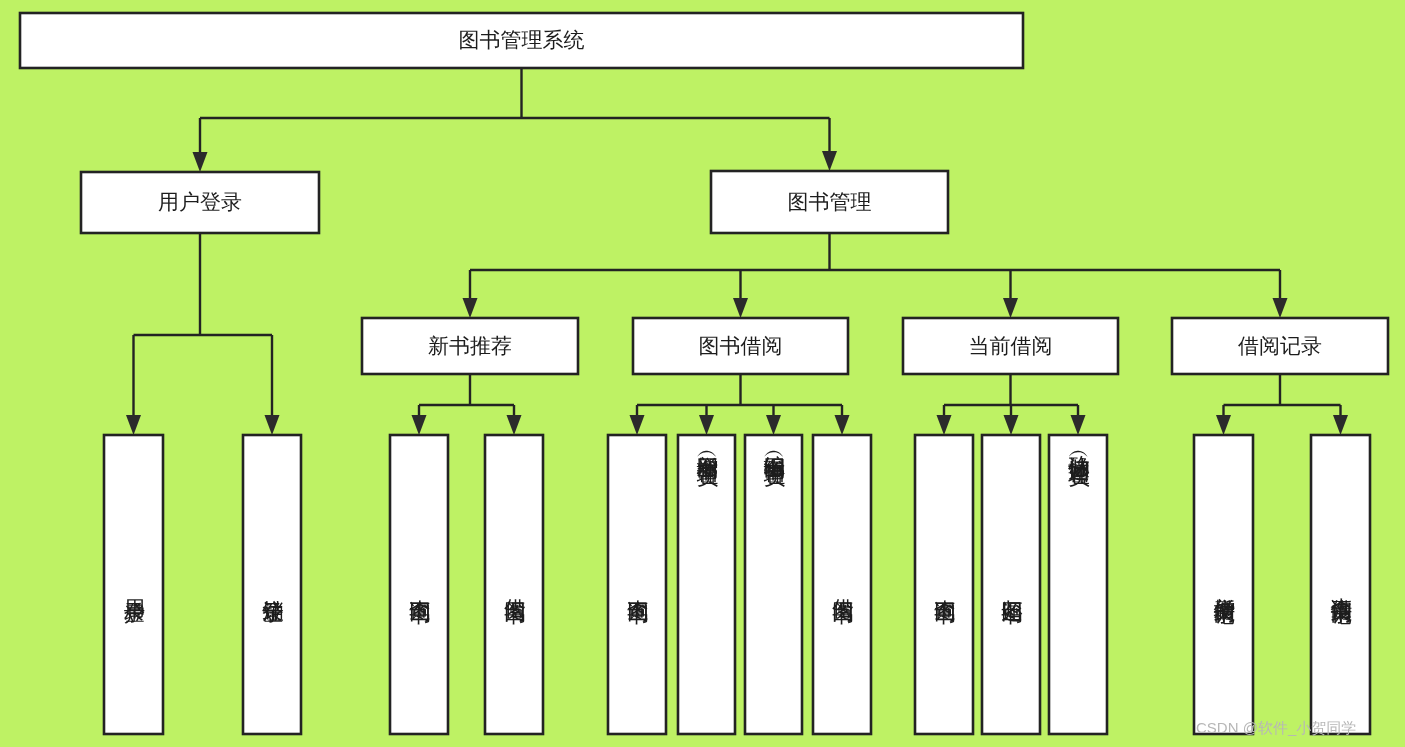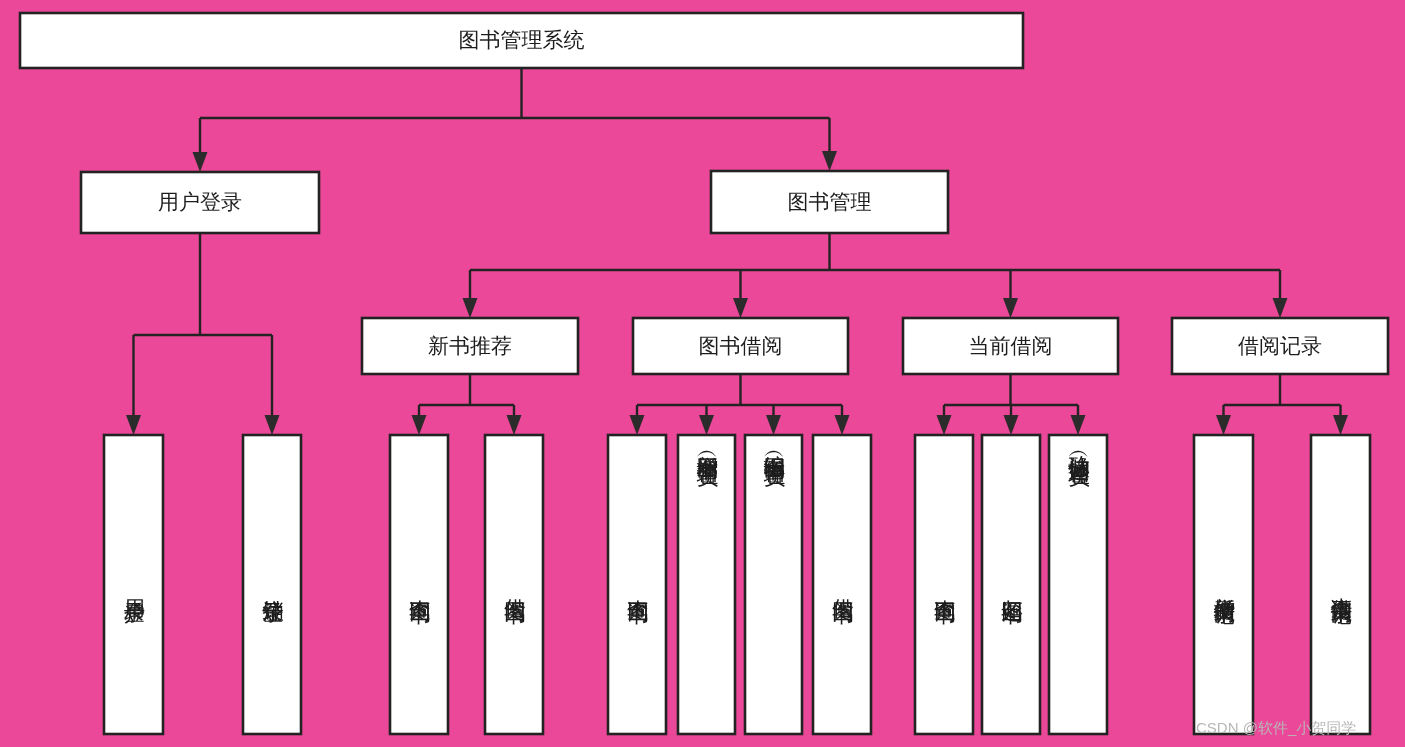--- a/index.html
+++ b/index.html
@@ -8,21 +8,21 @@
     padding: 0;
     background: #ffffff;
   }
   body {
     font-family: "Liberation Sans", "DejaVu Sans", sans-serif;
   }
   #canvas {
     position: relative;
     width: 1405px;
     height: 747px;
-    background: #ec4899;
+    background: #bef264;
     overflow: hidden;
   }
   svg#diagram {
     position: absolute;
     left: 0;
     top: 0;
     width: 1405px;
     height: 747px;
     display: block;
   }

